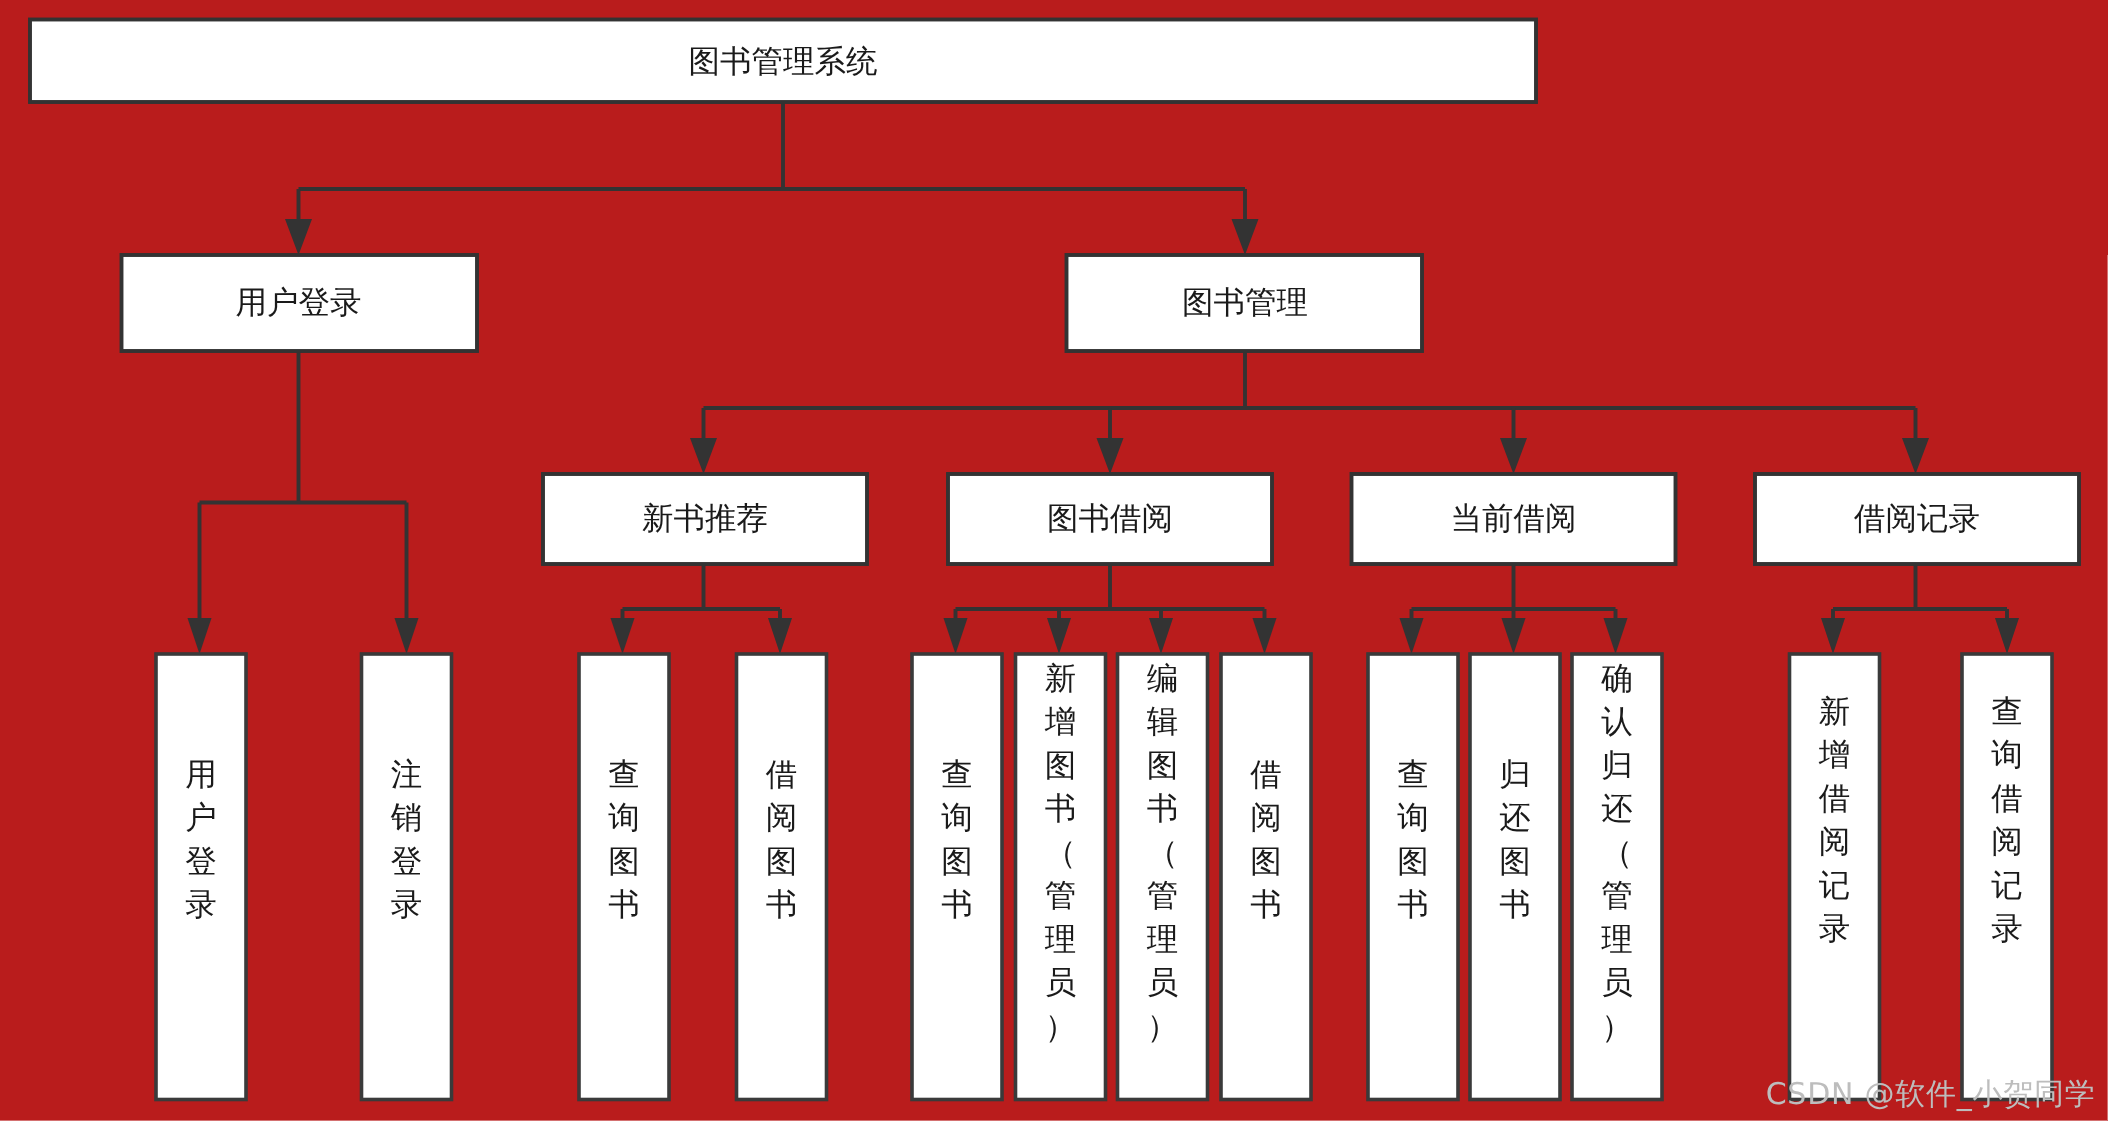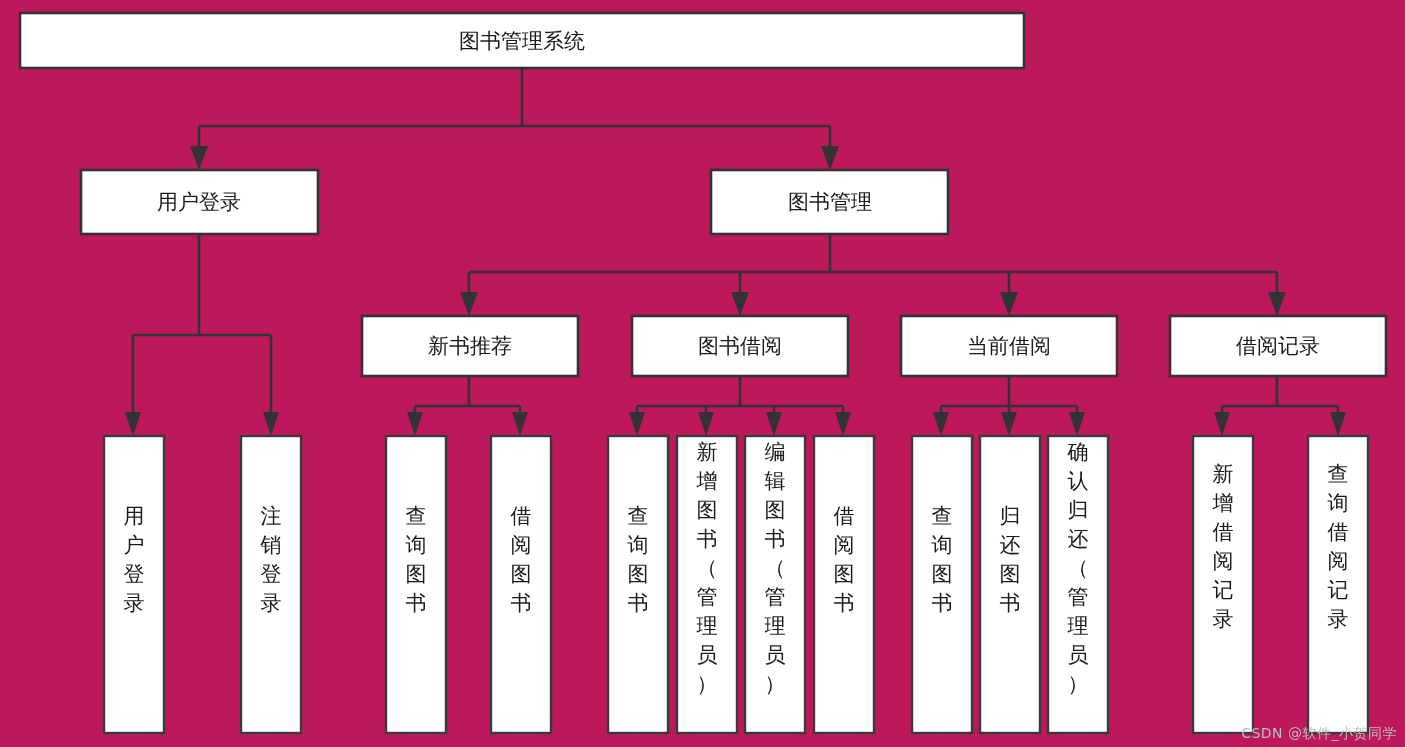--- a/index.html
+++ b/index.html
@@ -10,21 +10,21 @@
   body {
     width: 1405px;
     height: 747px;
     font-family: "DejaVu Sans", "Liberation Sans", sans-serif;
     overflow: hidden;
   }
   #diagram-root {
     position: relative;
     width: 1405px;
     height: 747px;
-    background: #be185d;
+    background: #b91c1c;
     text-decoration: underline;
   }
   svg#tree-svg {
     position: absolute;
     left: 0;
     top: 0;
     width: 1405px;
     height: 747px;
     display: block;
   }
@@ -59,21 +59,21 @@
     fill: #1a1a1a;
     font-family: "DejaVu Sans", "Liberation Sans", sans-serif;
     font-size: 21px;
     text-anchor: middle;
   }
   .watermark-text {
     position: absolute;
     right: 8px;
     bottom: 4px;
     font-family: "DejaVu Sans", "Liberation Sans", sans-serif;
-    font-size: 14px;
+    font-size: 20px;
     color: #bdbdbd;
     white-space: nowrap;
     letter-spacing: 0.5px;
   }
 </style>
 </head>
 <body>
 
 <div id="diagram-root">
 

